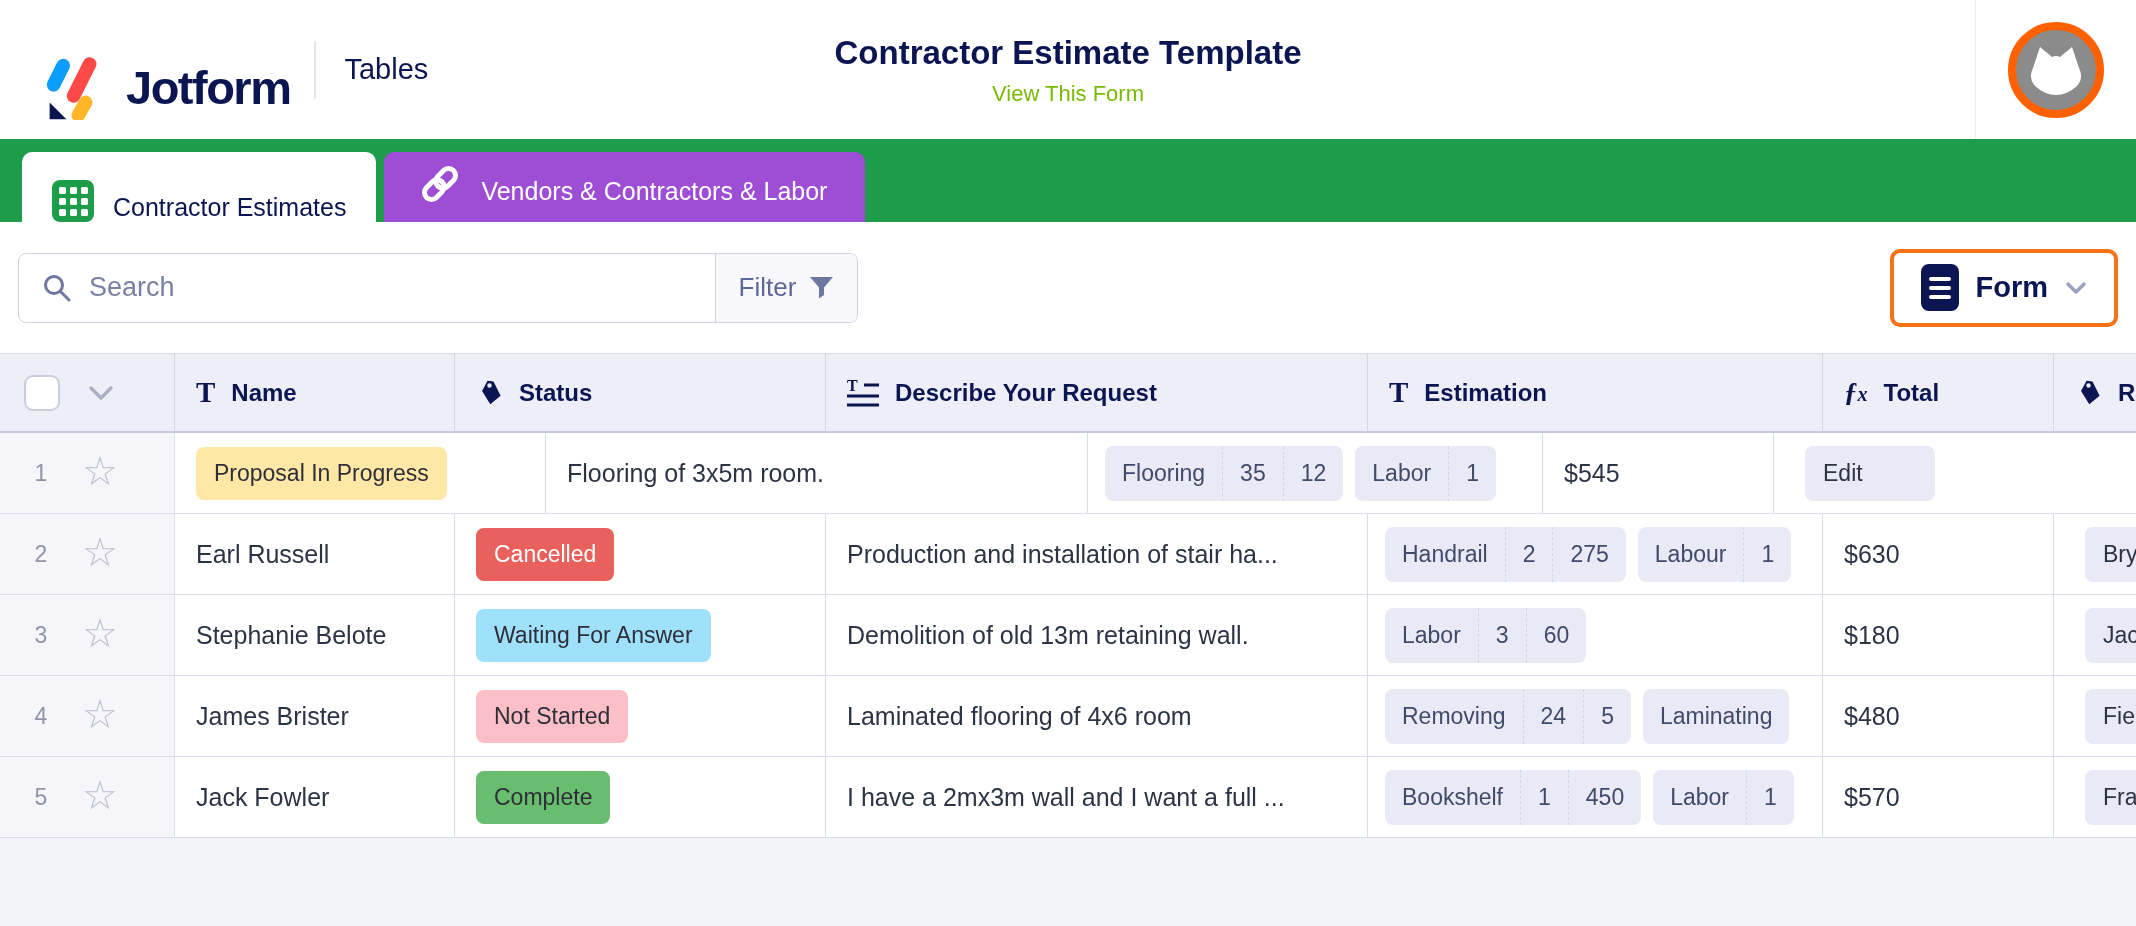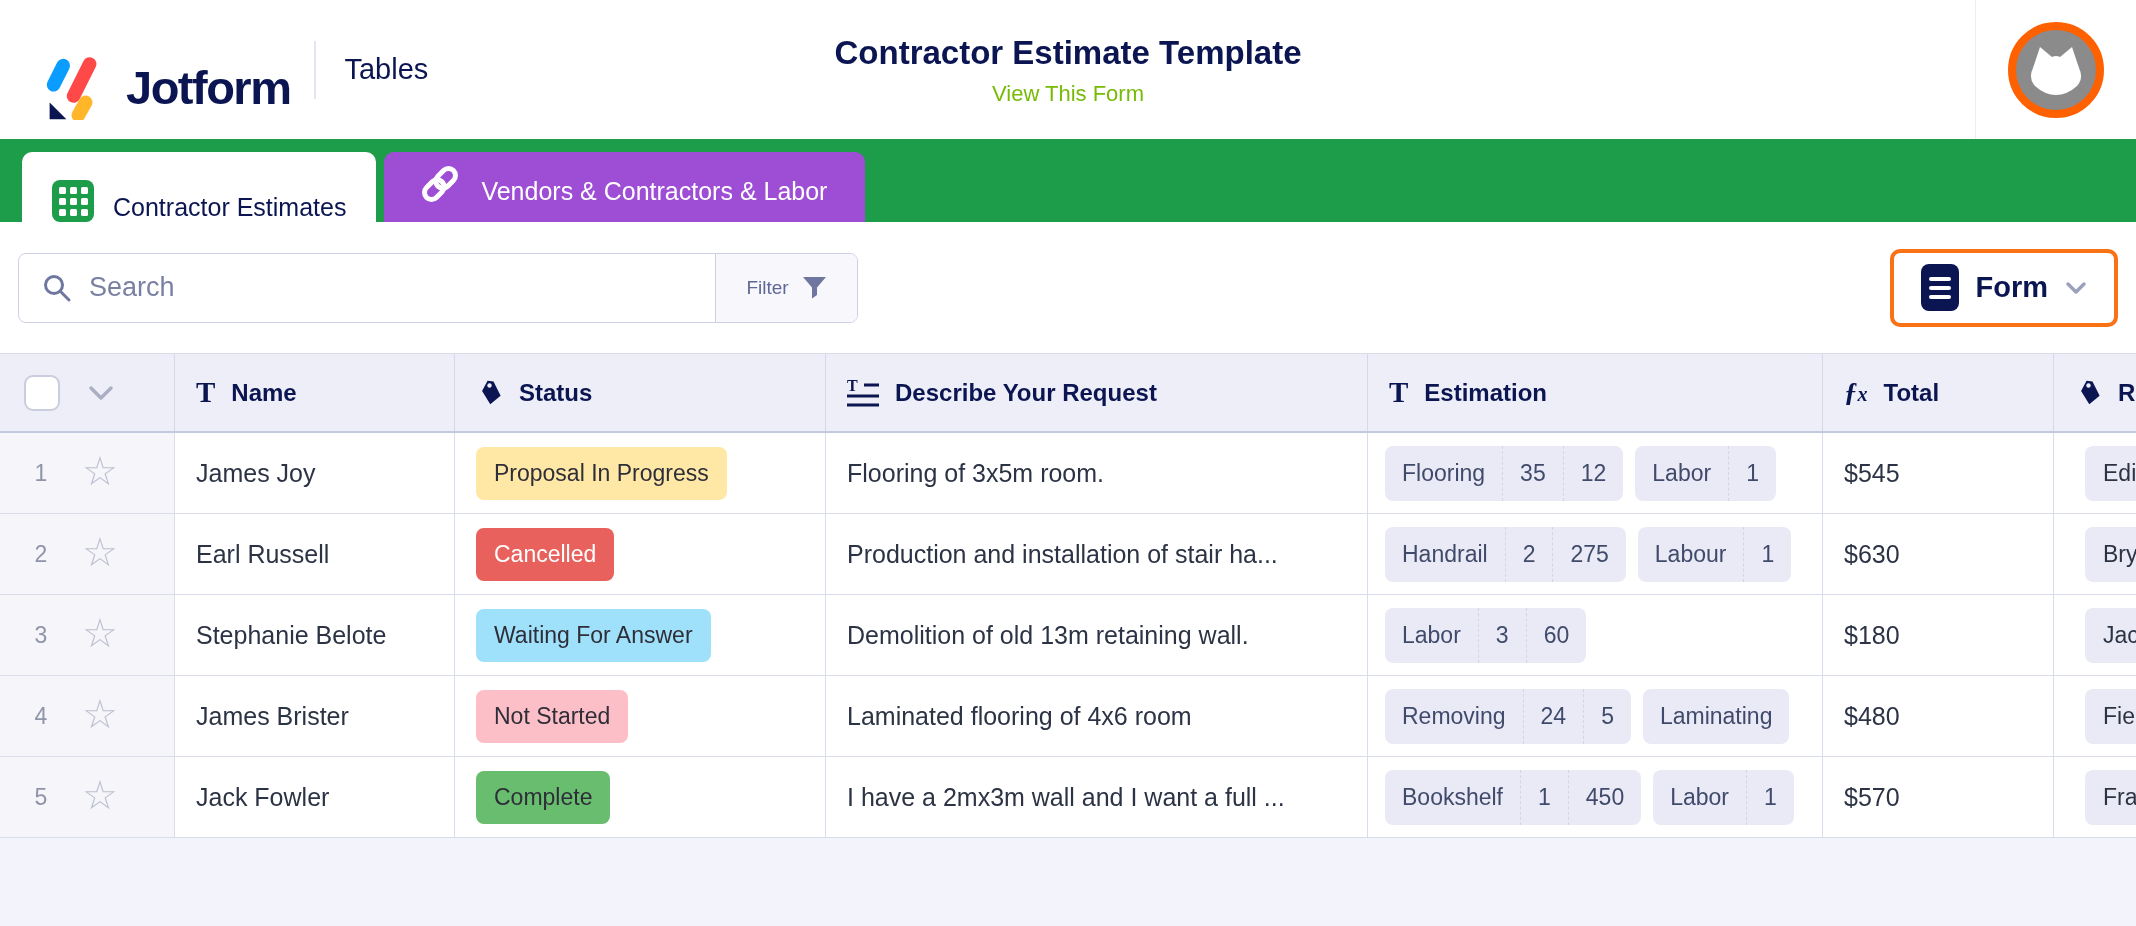--- a/index.html
+++ b/index.html
@@ -28,21 +28,21 @@
   .tab.purple { background: #9D4ED4; color: #fff; margin-left: 8px; padding: 0 38px 16px 34px; }
   .grid-ico { width: 42px; height: 42px; background: #1D9C49; border-radius: 8px; display: grid; grid-template-columns: repeat(3,7px); grid-template-rows: repeat(3,7px); gap: 4px; place-content: center; flex: none; }
   .grid-ico i { background: #fff; border-radius: 1.5px; }
 
   
   .toolbar { height: 131px; background: #fff; display: flex; align-items: center; padding: 0 18px; }
   .search-wrap { display: flex; width: 840px; height: 70px; border: 1px solid #CDD1E6; border-radius: 8px; overflow: hidden; background: #fff; }
   .search-box { flex: 1; display: flex; align-items: center; gap: 17px; padding-left: 23px; }
   .search-input { border: none; outline: none; font-size: 27px; color: #2C3345; flex: 1; font-family: inherit; background: transparent; }
   .search-input::placeholder { color: #7A80A3; opacity: 1; }
-  .filter-btn { width: 142px; border-left: 1px solid #CDD1E6; background: #F8F8FC; display: flex; align-items: center; justify-content: center; gap: 13px; font-size: 19px; color: #5F6797; cursor: pointer; }
+  .filter-btn { width: 142px; border-left: 1px solid #CDD1E6; background: #F8F8FC; display: flex; align-items: center; justify-content: center; gap: 13px; font-size: 26px; color: #5F6797; cursor: pointer; }
   .form-btn { margin-left: auto; display: flex; align-items: center; gap: 17px; height: 78px; padding: 0 27px; border: 4px solid #f97316; border-radius: 10px; background: #fff; font-size: 29px; font-weight: 700; color: #0A1551; font-family: inherit; cursor: pointer; }
   .form-ico { width: 38px; height: 47px; background: #0A1551; border-radius: 8px; display: flex; flex-direction: column; justify-content: center; align-items: center; gap: 5px; flex: none; }
   .form-ico i { display: block; width: 22px; height: 4px; background: #fff; border-radius: 2px; }
 
   
   .grid { border-top: 1px solid #D8DBEA; }
   .hrow { display: flex; height: 79px; background: #EDEEF7; border-bottom: 2px solid #C5C9DD; }
   .hcell { display: flex; align-items: center; gap: 16px; padding-left: 21px; border-right: 1px solid #D4D8E8; font-size: 24px; font-weight: 700; color: #0A1551; flex: none; cursor: pointer; white-space: nowrap; }
   .row { display: flex; height: 81px; background: #fff; border-bottom: 1px solid #D9DCEA; }
   .cell { display: flex; align-items: center; padding-left: 21px; border-right: 1px solid #D9DCEA; flex: none; overflow: hidden; cursor: pointer; }
@@ -198,23 +198,20 @@
         </svg>
         <span>Re</span>
       </div>
     </div>
 
     <div class="row">
       <div class="cell rowhead c0">
         <span class="rownum">1</span>
         <span class="star">☆</span>
       </div>
-      <div class="cell c1">
-          <span class="cell-text">James Joy</span>
-        </div>
       <div class="cell c2">
           <span class="badge" style="background: rgb(255, 232, 166); color: rgb(46, 46, 56);">Proposal In Progress</span>
         </div>
       <div class="cell c3">
           <span class="cell-text">Flooring of 3x5m room.</span>
         </div>
       <div class="cell chips c4">
         <span class="chipgroup">
           <span class="chipseg">Flooring</span>
             <span class="chipseg">35</span>

